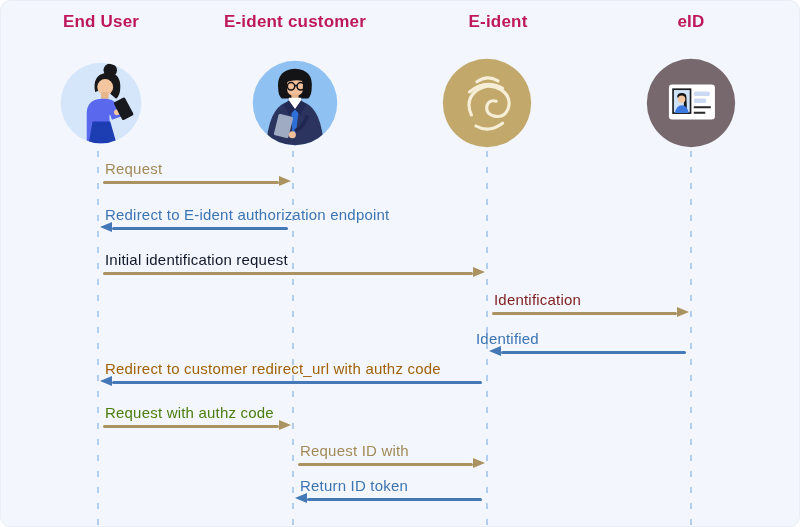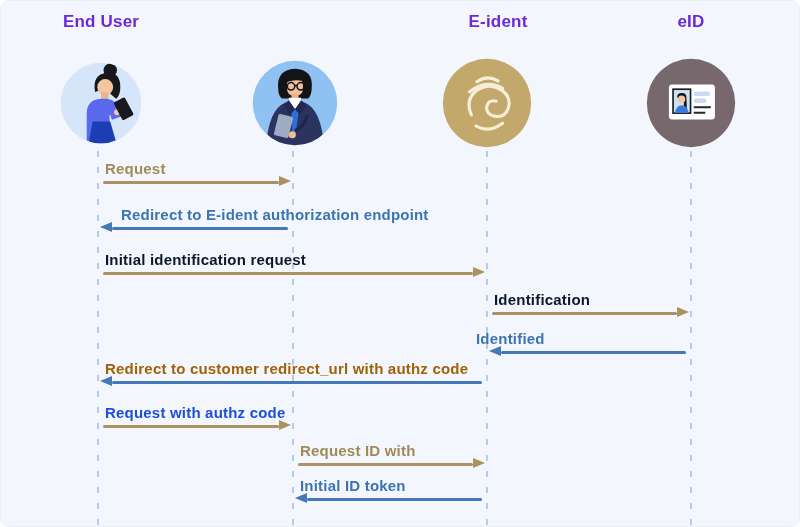--- a/index.html
+++ b/index.html
@@ -4,48 +4,49 @@
 <style>
   html,body { margin:0; padding:0; background:#ffffff; }
   .stage {
     position:relative; width:800px; height:527px;
     background:#f3f7fd; border-radius:10px; border:1px solid #e9edf5;
     box-sizing:border-box; overflow:hidden;
     font-family:"Liberation Sans", sans-serif;
   }
   .actor-name {
     position:absolute; top:11px; transform:translateX(-50%);
-    font-size:17px; font-weight:bold; color:#6d28d9; letter-spacing:.2px;
+    font-size:17px; font-weight:bold; color:#be185d; letter-spacing:.2px;
     white-space:nowrap;
   }
   .avatar {
     position:absolute; top:102px; transform:translate(-50%,-50%);
   }
   .avatar svg { display:block; }
   .lifeline {
     position:absolute; top:150px; height:377px; width:2px;
     transform:translateX(-50%);
     background:repeating-linear-gradient(to bottom,#b3cdee 0 6px,transparent 6px 16px);
   }
   .msg-label {
-    position:absolute; font-size:15px; font-weight:700;
+    position:absolute; font-size:15px; font-weight:400;
     white-space:nowrap; letter-spacing:.2px;
   }
   .msg-line { position:absolute; height:3px; border-radius:2px; }
   .msg-head {
     position:absolute; width:0; height:0;
     border-top:5.5px solid transparent; border-bottom:5.5px solid transparent;
   }
 </style>
 </head>
 <body>
 
 <div class="stage">
 
   <div class="actor-name" style="left:100px">End User</div>
+  <div class="actor-name" style="left:294px">E-ident customer</div>
   <div class="actor-name" style="left:497px">E-ident</div>
   <div class="actor-name" style="left:690px">eID</div>
 
   <div class="avatar" style="left:100px">
     <svg width="84" height="84" viewBox="0 0 100 100">
       <defs>
           <clipPath id="cu0">
             <circle cx="50" cy="50" r="48"></circle>
           </clipPath>
         </defs>
@@ -128,54 +129,54 @@
   <div class="lifeline" style="left:486px"></div>
   <div class="lifeline" style="left:690px"></div>
 
   <div id="messages">
       <div>
         <span class="msg-label" style="left: 104px; top: 159px; color: rgb(161, 138, 88);">Request</span>
         <div class="msg-line" style="top: 180px; background: rgb(171, 146, 97); left: 102px; width: 176px;"></div>
         <div class="msg-head" style="top: 175px; left: 278px; border-left: 12px solid rgb(171, 146, 97);"></div>
       </div>
       <div>
-        <span class="msg-label" style="left: 104px; top: 205px; color: rgb(60, 116, 178); margin-left: 16px;">Redirect to E-ident authorization endpoint</span>
+        <span class="msg-label" style="left: 104px; top: 205px; color: rgb(60, 116, 178);">Redirect to E-ident authorization endpoint</span>
         <div class="msg-line" style="top: 226px; background: rgb(68, 120, 182); left: 111px; width: 176px;"></div>
         <div class="msg-head" style="top: 221px; left: 99px; border-right: 12px solid rgb(68, 120, 182);"></div>
       </div>
       <div>
         <span class="msg-label" style="left: 104px; top: 250px; color: #0f172a;">Initial identification request</span>
         <div class="msg-line" style="top: 271px; background: rgb(171, 146, 97); left: 102px; width: 370px;"></div>
         <div class="msg-head" style="top: 266px; left: 472px; border-left: 12px solid rgb(171, 146, 97);"></div>
       </div>
       <div>
-        <span class="msg-label" style="left: 493px; top: 290px; color: #0f172a;">Identification</span>
+        <span class="msg-label" style="left: 493px; top: 290px; color: #7f1d1d;">Identification</span>
         <div class="msg-line" style="top: 311px; background: rgb(171, 146, 97); left: 491px; width: 185px;"></div>
         <div class="msg-head" style="top: 306px; left: 676px; border-left: 12px solid rgb(171, 146, 97);"></div>
       </div>
       <div>
         <span class="msg-label" style="left: 475px; top: 329px; color: rgb(60, 116, 178);">Identified</span>
         <div class="msg-line" style="top: 350px; background: rgb(68, 120, 182); left: 500px; width: 185px;"></div>
         <div class="msg-head" style="top: 345px; left: 488px; border-right: 12px solid rgb(68, 120, 182);"></div>
       </div>
       <div>
         <span class="msg-label" style="left: 104px; top: 359px; color: #a16207;">Redirect to customer redirect_url with authz code</span>
         <div class="msg-line" style="top: 380px; background: rgb(68, 120, 182); left: 111px; width: 370px;"></div>
         <div class="msg-head" style="top: 375px; left: 99px; border-right: 12px solid rgb(68, 120, 182);"></div>
       </div>
       <div>
-        <span class="msg-label" style="left: 104px; top: 403px; color: #1d4ed8;">Request with authz code</span>
+        <span class="msg-label" style="left: 104px; top: 403px; color: #4d7c0f;">Request with authz code</span>
         <div class="msg-line" style="top: 424px; background: rgb(171, 146, 97); left: 102px; width: 176px;"></div>
         <div class="msg-head" style="top: 419px; left: 278px; border-left: 12px solid rgb(171, 146, 97);"></div>
       </div>
       <div>
         <span class="msg-label" style="left: 299px; top: 441px; color: rgb(161, 138, 88);">Request ID with</span>
         <div class="msg-line" style="top: 462px; background: rgb(171, 146, 97); left: 297px; width: 175px;"></div>
         <div class="msg-head" style="top: 457px; left: 472px; border-left: 12px solid rgb(171, 146, 97);"></div>
       </div>
       <div>
-        <span class="msg-label" style="left: 299px; top: 476px; color: rgb(60, 116, 178);">Initial ID token</span>
+        <span class="msg-label" style="left: 299px; top: 476px; color: rgb(60, 116, 178);">Return ID token</span>
         <div class="msg-line" style="top: 497px; background: rgb(68, 120, 182); left: 306px; width: 175px;"></div>
         <div class="msg-head" style="top: 492px; left: 294px; border-right: 12px solid rgb(68, 120, 182);"></div>
       </div>
     </div>
 
 </div>
 
 </body></html>

